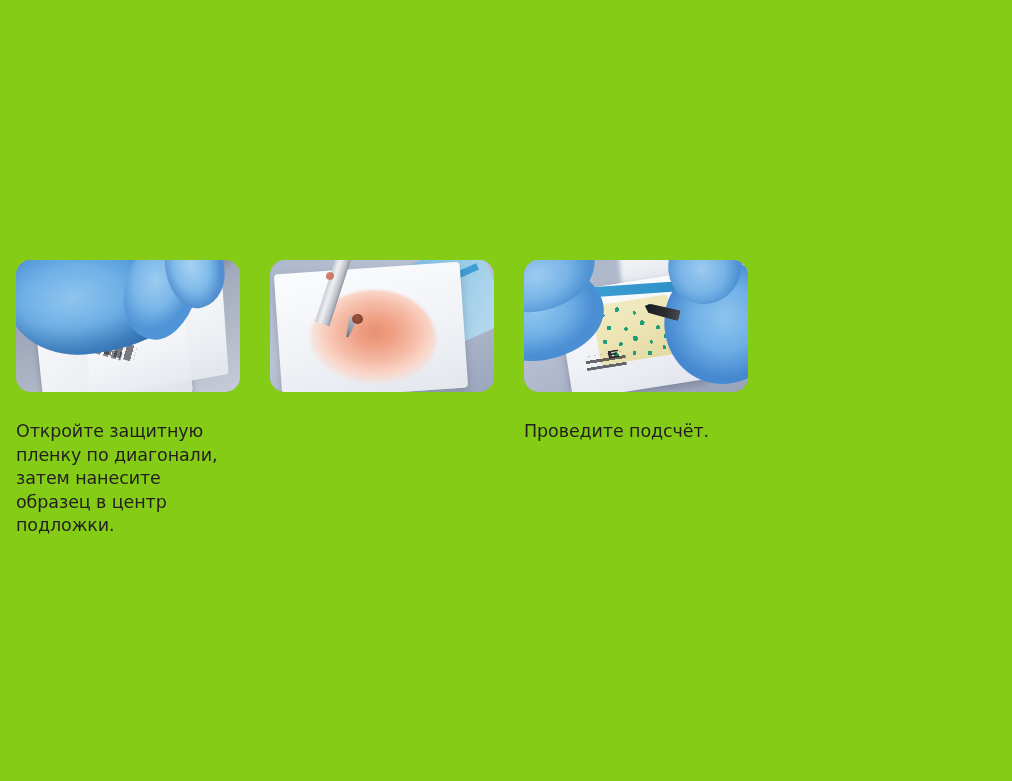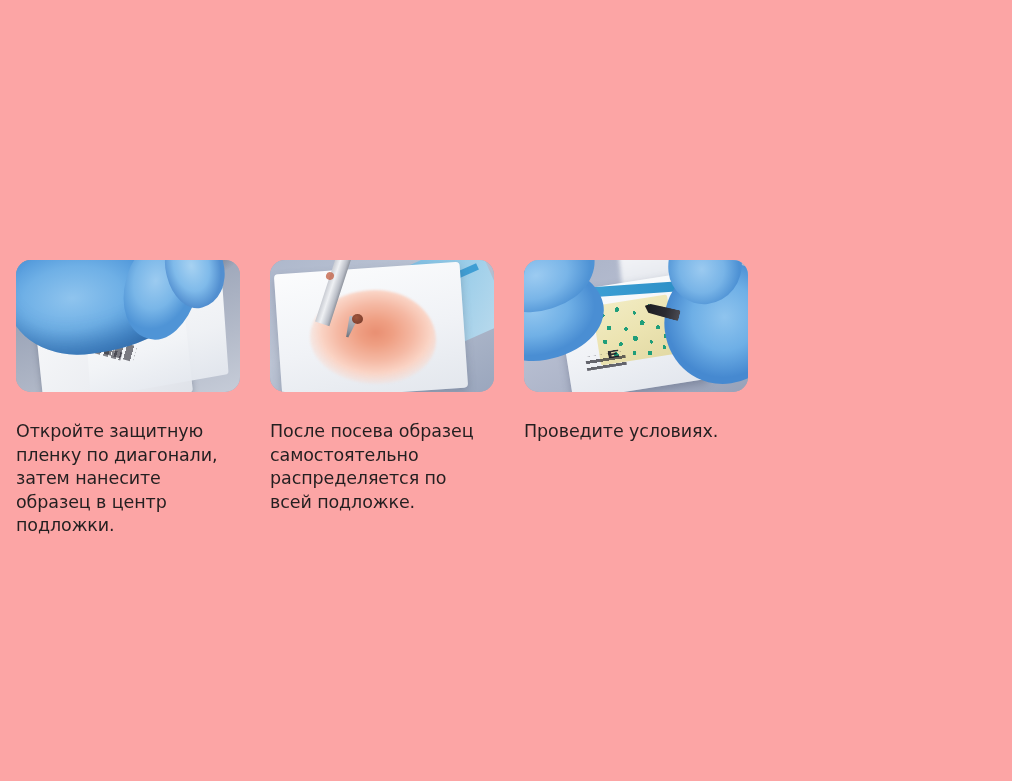--- a/index.html
+++ b/index.html
@@ -13,21 +13,21 @@
     font-family: "DejaVu Sans", "Liberation Sans", sans-serif;
     overflow: hidden;
     position: relative;
   }
 
   #slide {
     position: absolute;
     left: 0; top: 0;
     width: 1012px;
     height: 781px;
-    background: #fca5a5;
+    background: #84cc16;
   }
 
   #steps {
     position: absolute;
     left: 16px;
     top: 260px;
     width: 984px;
     display: flex;
     flex-direction: row;
     align-items: flex-start;
@@ -521,40 +521,36 @@
         <div class="layer p2-bg"></div>
         <div class="p2-tray"></div>
         <div class="p2-trayline"></div>
         <div class="p2-pad"></div>
         <div class="p2-pink"></div>
         <div class="p2-pipette"></div>
         <div class="p2-tip"></div>
         <div class="p2-drop"></div>
         <div class="p2-drop2"></div>
       </div>
-      <div class="caption">После посева образец
-самостоятельно
-распределяется по
-всей подложке.</div>
     </div>
 
 
     <div class="step">
       <div class="photo">
         <div class="layer p4-bg"></div>
         <div class="p4-blur"></div>
         <div class="p4-pad"></div>
         <div class="p4-bluestrip"></div>
         <div class="p4-agar"></div>
         <div class="p4-colonies"></div>
         <div class="p4-label"></div>
         <div class="p4-ce"></div>
         <div class="p4-gloveL"></div>
         <div class="p4-gloveL2"></div>
         <div class="p4-gloveR"></div>
         <div class="p4-gloveR2"></div>
         <div class="p4-pen"></div>
       </div>
-      <div class="caption">Проведите условиях.</div>
+      <div class="caption">Проведите подсчёт.</div>
     </div>
 
   </div>
 </div>
 
 </body></html>

